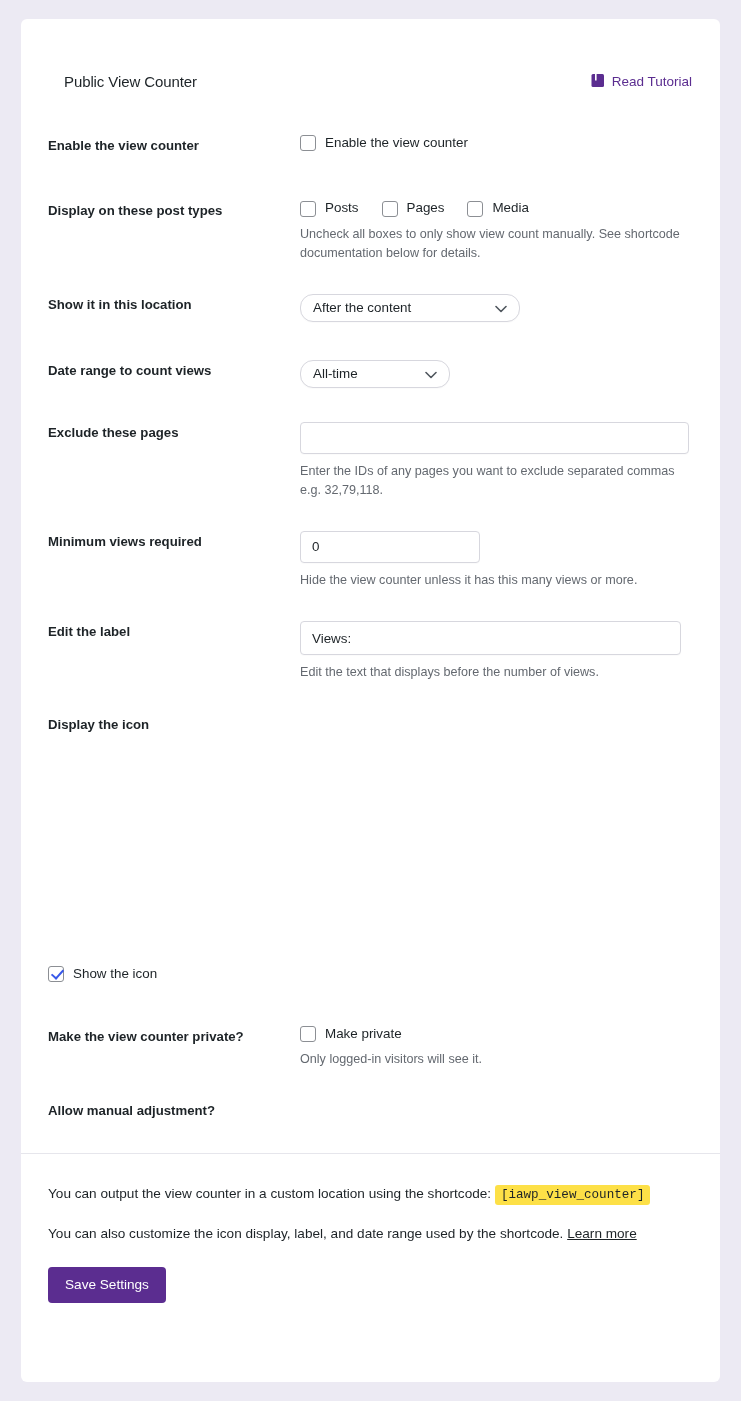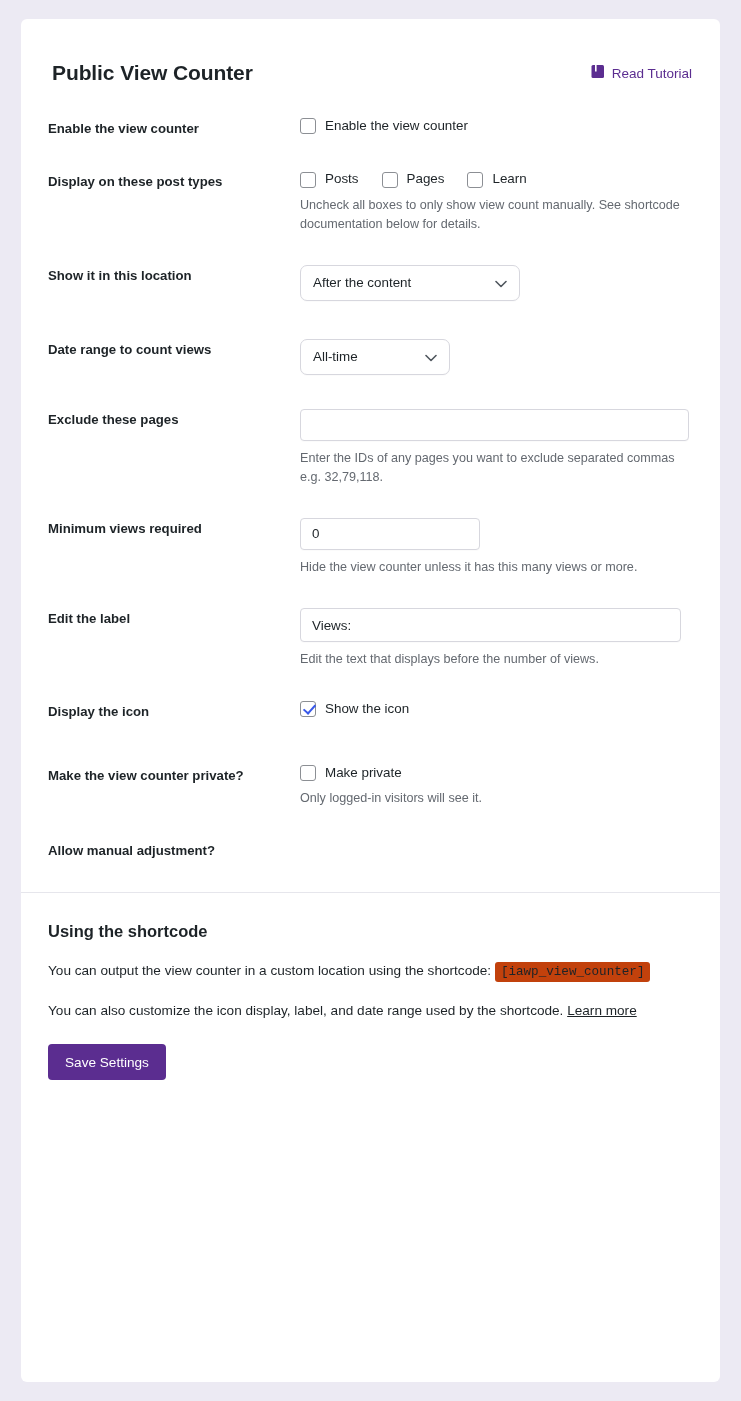--- a/index.html
+++ b/index.html
@@ -30,25 +30,25 @@
   }
 
   
   .card-header {
     display: flex;
     align-items: center;
     justify-content: space-between;
     padding: 38px 28px 0 27px;
   }
   .card-title {
-    font-size: 21px;
-    font-weight: bold;
+    font-size: 15px;
+    font-weight: normal;
     color: #1d2327;
     letter-spacing: -0.1px;
-    margin: 4px;
+    margin: 16px;
   }
   .tutorial-link {
     display: flex;
     align-items: center;
     gap: 7px;
     color: #5b2d90;
     font-size: 13.5px;
     text-decoration: none;
     cursor: pointer;
   }
@@ -80,29 +80,29 @@
   .help {
     font-size: 12.6px;
     color: #646970;
     line-height: 1.55;
     margin-top: 8px;
     max-width: 388px;
   }
 
   
   .row + .row { margin-top: 0; }
-  .r-enable { margin-bottom: 33px; }
+  .r-enable { margin-bottom: 45px; }
   .r-posttypes { margin-bottom: 30px; }
   .r-location { margin-bottom: 38px; }
   .r-daterange { margin-bottom: 34px; }
   .r-exclude { margin-bottom: 30px; }
   .r-minviews { margin-bottom: 31px; }
   .r-editlabel { margin-bottom: 31px; }
   .r-displaylabel { margin-bottom: 44px; }
-  .r-displayicon { margin-bottom: 44px; }
+  .r-displayicon { margin-bottom: 44px; flex-direction: column; }
   .r-private { margin-bottom: 31px; }
   .r-manual { margin-bottom: 0; }
   .cb-group {
     display: flex;
     align-items: center;
     gap: 23px;
   }
   .cb-item {
     display: flex;
     align-items: center;
@@ -144,22 +144,22 @@
   
   .select-wrap {
     position: relative;
     display: inline-block;
   }
   .select-box {
     appearance: none;
     -webkit-appearance: none;
     background: #ffffff;
     border: 1px solid #d7d7de;
-    border-radius: 7px;
-    height: 36px;
+    border-radius: 13px;
+    height: 28px;
     padding: 0 38px 0 12px;
     font-size: 13.4px;
     color: #1d2327;
     font-family: "Liberation Sans", sans-serif;
     cursor: pointer;
     box-shadow: 0 1px 1px rgba(0,0,0,0.02);
   }
   .sel-location { width: 220px; }
   .sel-daterange { width: 150px; }
   .chev {
@@ -205,21 +205,21 @@
   }
   .sc-para {
     font-size: 13.6px;
     color: #1d2327;
     line-height: 1.6;
     margin: 0 0 18px 0;
   }
   code.shortcode {
     font-family: "Liberation Mono", monospace;
     font-size: 12.6px;
-    background: #c2410c;
+    background: #fde047;
     border-radius: 3px;
     padding: 3px 6px;
     color: #1d2327;
     white-space: nowrap;
   }
   .learn-more {
     color: #1d2327;
     text-decoration: underline;
     cursor: pointer;
     margin-top: 48px;
@@ -278,21 +278,21 @@
             <label class="cb-item">
               <span class="checkbox"></span>
               <span class="cb-text">Posts</span>
             </label>
             <label class="cb-item">
               <span class="checkbox"></span>
               <span class="cb-text">Pages</span>
             </label>
             <label class="cb-item">
               <span class="checkbox"></span>
-              <span class="cb-text">Learn</span>
+              <span class="cb-text">Media</span>
             </label>
           </div>
           <div class="help">Uncheck all boxes to only show view count manually. See shortcode documentation below for details.</div>
         </div>
       </div>
 
       <div class="row r-location">
         <div class="row-label">Show it in this location</div>
         <div class="row-field">
           <div class="select-wrap">
@@ -372,21 +372,20 @@
 
       <div class="row r-manual">
         <div class="row-label">Allow manual adjustment?</div>
       </div>
 
     </div>
 
     <hr class="divider">
 
     <div class="shortcode-sec">
-      <h2 class="sec-title">Using the shortcode</h2>
       <p class="sc-para">
         <span>You can output the view counter in a custom location using the shortcode:</span>
         <code class="shortcode">[iawp_view_counter]</code>
       </p>
       <p class="sc-para">
         <span>You can also customize the icon display, label, and date range used by the shortcode.</span>
         <a class="learn-more">Learn more</a>
       </p>
     </div>
 

